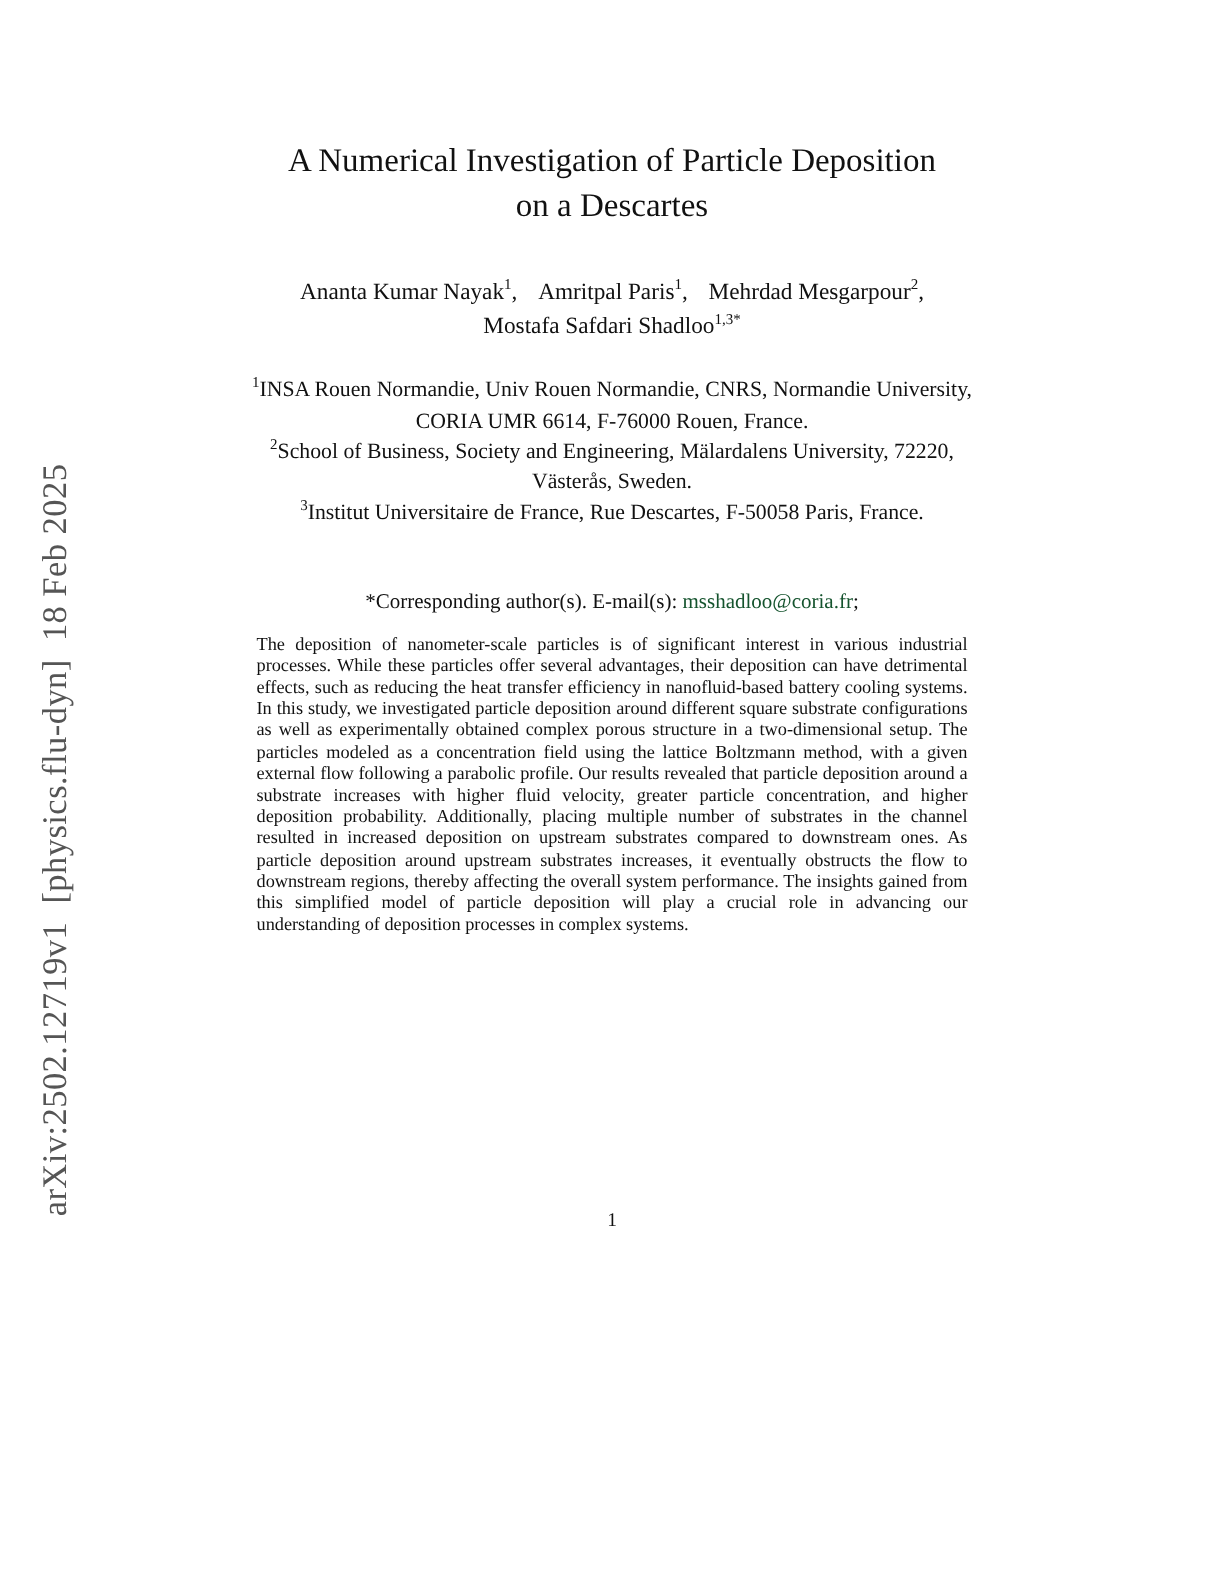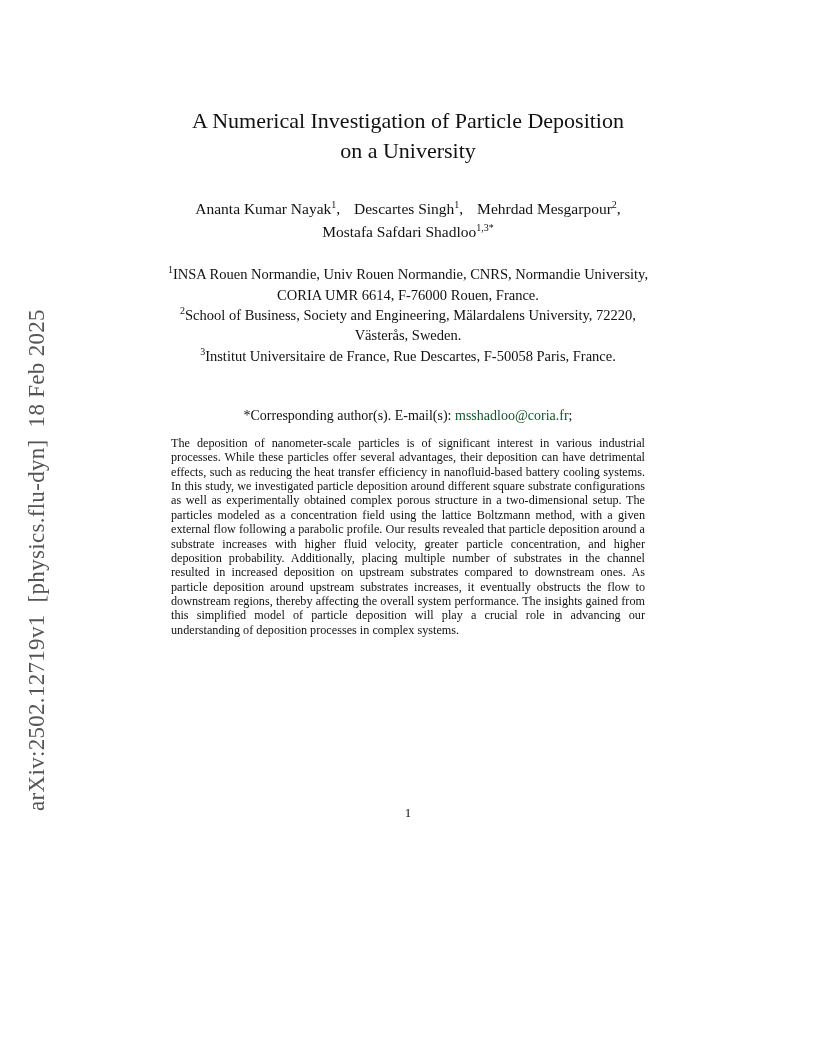--- a/index.html
+++ b/index.html
@@ -14,21 +14,21 @@
   .watermark {
     position: absolute;
     left: 37px; top: 560px;
     transform: translate(-50%, -50%) rotate(-90deg);
     white-space: pre;
     font-size: 23px;
     color: #555555;
     letter-spacing: 0.3px;
   }
 
-  .content { width: 524px; margin: 18px auto; padding-top: 88px; text-align: center; }
+  .content { width: 524px; margin: 4px auto; padding-top: 88px; text-align: center; }
 
   .title { font-size: 22px; font-weight: normal; line-height: 1.35; color: #111; }
 
   .authors { margin-top: 33px; font-size: 15.5px; line-height: 1.45; }
   .author { margin: 0 5px; font-family: Liberation Serif, serif; }
   sup { font-size: 10px; line-height: 0; }
 
   .affiliations { margin-top: 21px; font-size: 14.5px; line-height: 1.4; }
   .affiliation { margin: 0 auto; width: 512px; text-align: center; }
 
@@ -63,27 +63,27 @@
 <body>
 
 <div class="page">
 
   <div class="watermark">arXiv:2502.12719v1  [physics.flu-dyn]  18 Feb 2025</div>
 
   <div class="content">
 
     <h1 class="title">
       <span>A Numerical Investigation of Particle Deposition</span><br>
-      <span>on a University</span>
+      <span>on a Descartes</span>
     </h1>
 
     <div class="authors">
       <div class="author-line">
         <span class="author"><span>Ananta Kumar Nayak</span><sup>1</sup><span>,</span></span>
-        <span class="author"><span>Descartes Singh</span><sup>1</sup><span>,</span></span>
+        <span class="author"><span>Amritpal Paris</span><sup>1</sup><span>,</span></span>
         <span class="author"><span>Mehrdad Mesgarpour</span><sup>2</sup><span>,</span></span>
       </div>
       <div class="author-line">
         <span class="author"><span>Mostafa Safdari Shadloo</span><sup>1,3*</sup><span></span></span>
       </div>
     </div>
 
     <div class="affiliations">
       <div class="affiliation"><sup>1</sup><span>INSA Rouen Normandie, Univ Rouen Normandie, CNRS, Normandie University, CORIA UMR 6614, F-76000 Rouen, France.</span></div>
       <div class="affiliation"><sup>2</sup><span>School of Business, Society and Engineering, Mälardalens University, 72220, Västerås, Sweden.</span></div>

